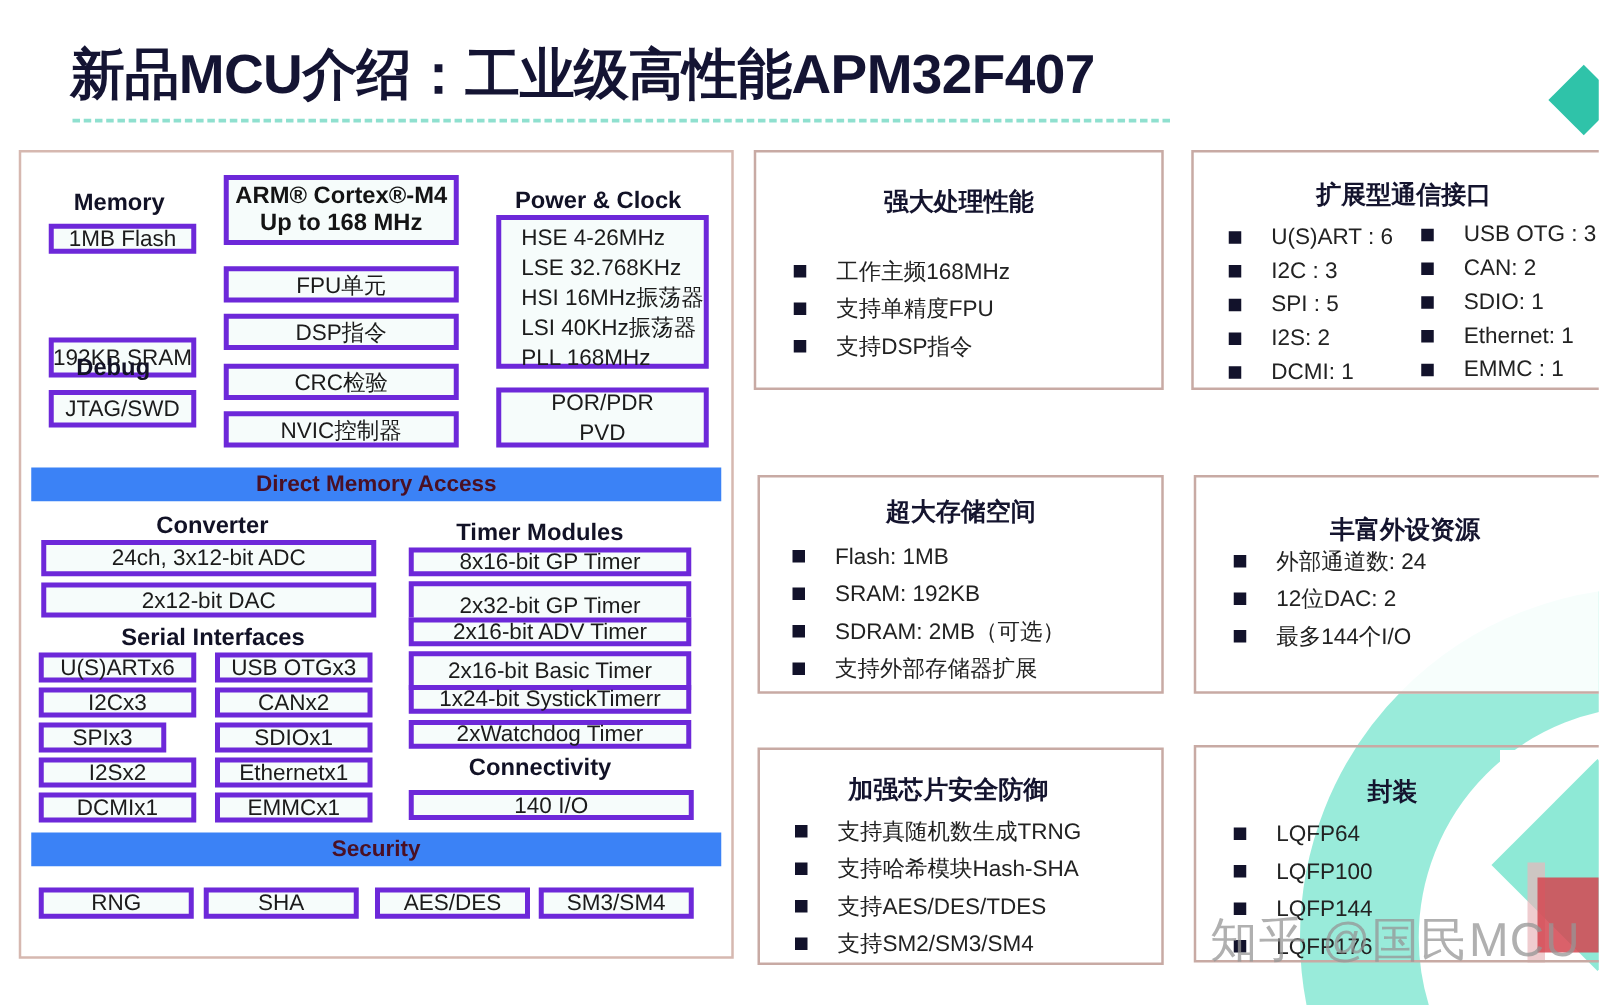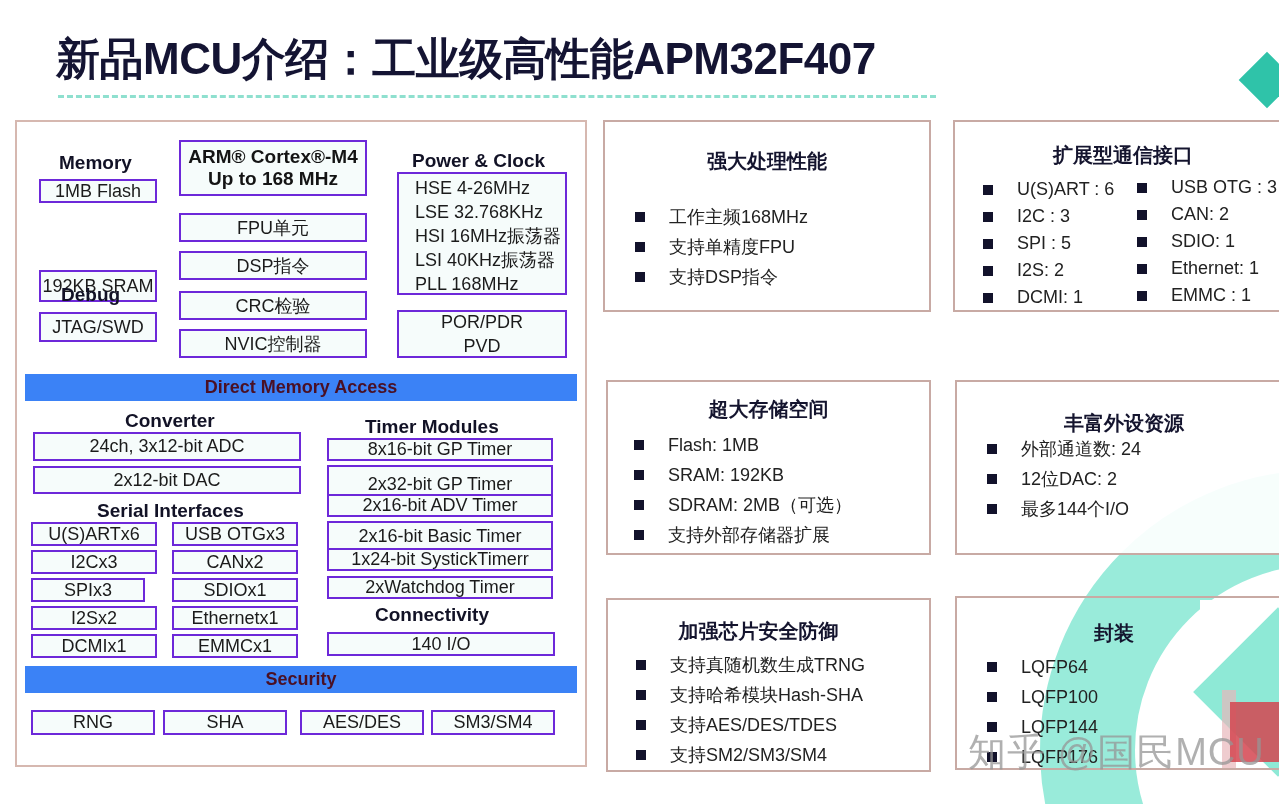--- a/index.html
+++ b/index.html
@@ -25,21 +25,21 @@
     position: absolute; left: 58px; top: 95px; width: 878px; height: 0;
     border-top: 3px dashed #8fe0cf;
   }
 
   
   .diagram {
     position: absolute; left: 15px; top: 120px; width: 572px; height: 647px;
     border: 2px solid #d6b8b0; background: #ffffff;
   }
   .blk {
-    position: absolute; border: 2px solid #6d28d9; background: #f6fcfb;
+    position: absolute; border: 4px solid #6d28d9; background: #f6fcfb;
     display: flex; align-items: center; justify-content: center; text-align: center;
     font-size: 18px; color: #1b1b1b; white-space: nowrap;
   }
   .hdr { position: absolute; font-size: 19px; font-weight: bold; color: #121226; white-space: nowrap; text-align: center; }
   .bar {
     position: absolute; height: 27px; background: #3b82f6;
     display: flex; align-items: center; justify-content: center;
     font-size: 18px; font-weight: bold; color: #4a1024;
   }
   .cpu { flex-direction: column; font-weight: bold; font-size: 19px; line-height: 22px; color: #141414; }
@@ -105,21 +105,21 @@
 
   <div class="bar" style="left:8px;top:252px;width:552px;">Direct Memory Access</div>
 
   <div class="hdr" style="left:108px;top:288px;">Converter</div>
   <div class="blk" style="left:16px;top:310px;width:268px;height:29px;">24ch, 3x12-bit ADC</div>
   <div class="blk" style="left:16px;top:344px;width:268px;height:28px;">2x12-bit DAC</div>
 
   <div class="hdr" style="left:80px;top:378px;">Serial Interfaces</div>
   <div class="blk" style="left:14px;top:400px;width:126px;height:24px;">U(S)ARTx6</div>
   <div class="blk" style="left:14px;top:428px;width:126px;height:24px;">I2Cx3</div>
-  <div class="blk" style="left:14px;top:456px;width:114px;height:24px;">SPIx3</div>
+  <div class="blk" style="left:14px;top:456px;width:102px;height:24px;">SPIx3</div>
   <div class="blk" style="left:14px;top:484px;width:126px;height:24px;">I2Sx2</div>
   <div class="blk" style="left:14px;top:512px;width:126px;height:24px;">DCMIx1</div>
   <div class="blk" style="left:155px;top:400px;width:126px;height:24px;">USB OTGx3</div>
   <div class="blk" style="left:155px;top:428px;width:126px;height:24px;">CANx2</div>
   <div class="blk" style="left:155px;top:456px;width:126px;height:24px;">SDIOx1</div>
   <div class="blk" style="left:155px;top:484px;width:126px;height:24px;">Ethernetx1</div>
   <div class="blk" style="left:155px;top:512px;width:126px;height:24px;">EMMCx1</div>
 
   <div class="hdr" style="left:348px;top:294px;">Timer Modules</div>
   <div class="blk" style="left:310px;top:316px;width:226px;height:23px;">8x16-bit GP Timer</div>

